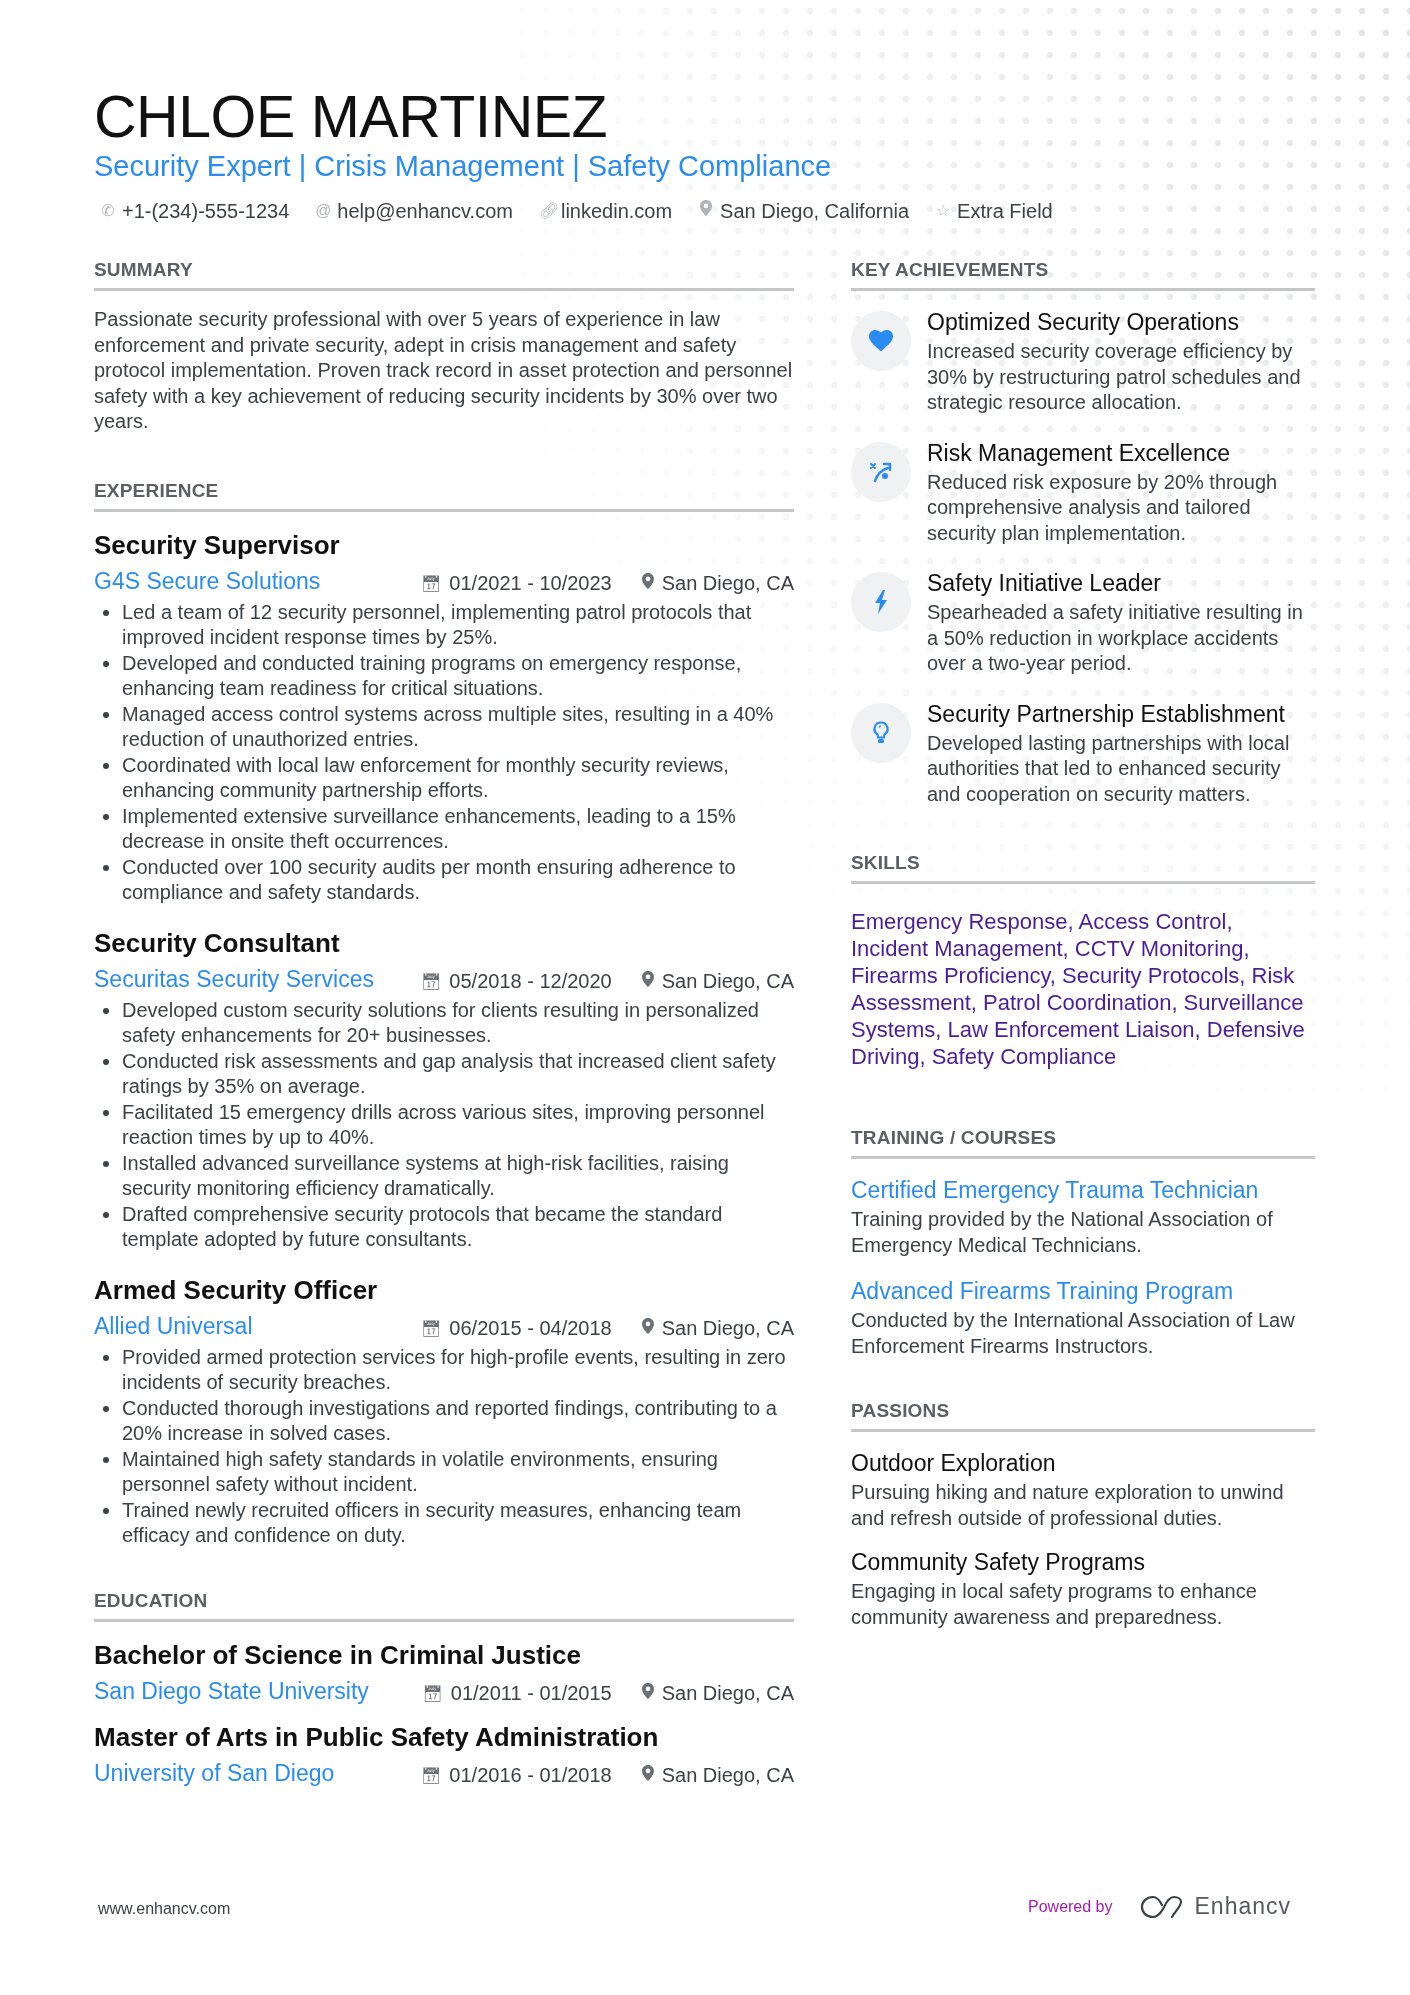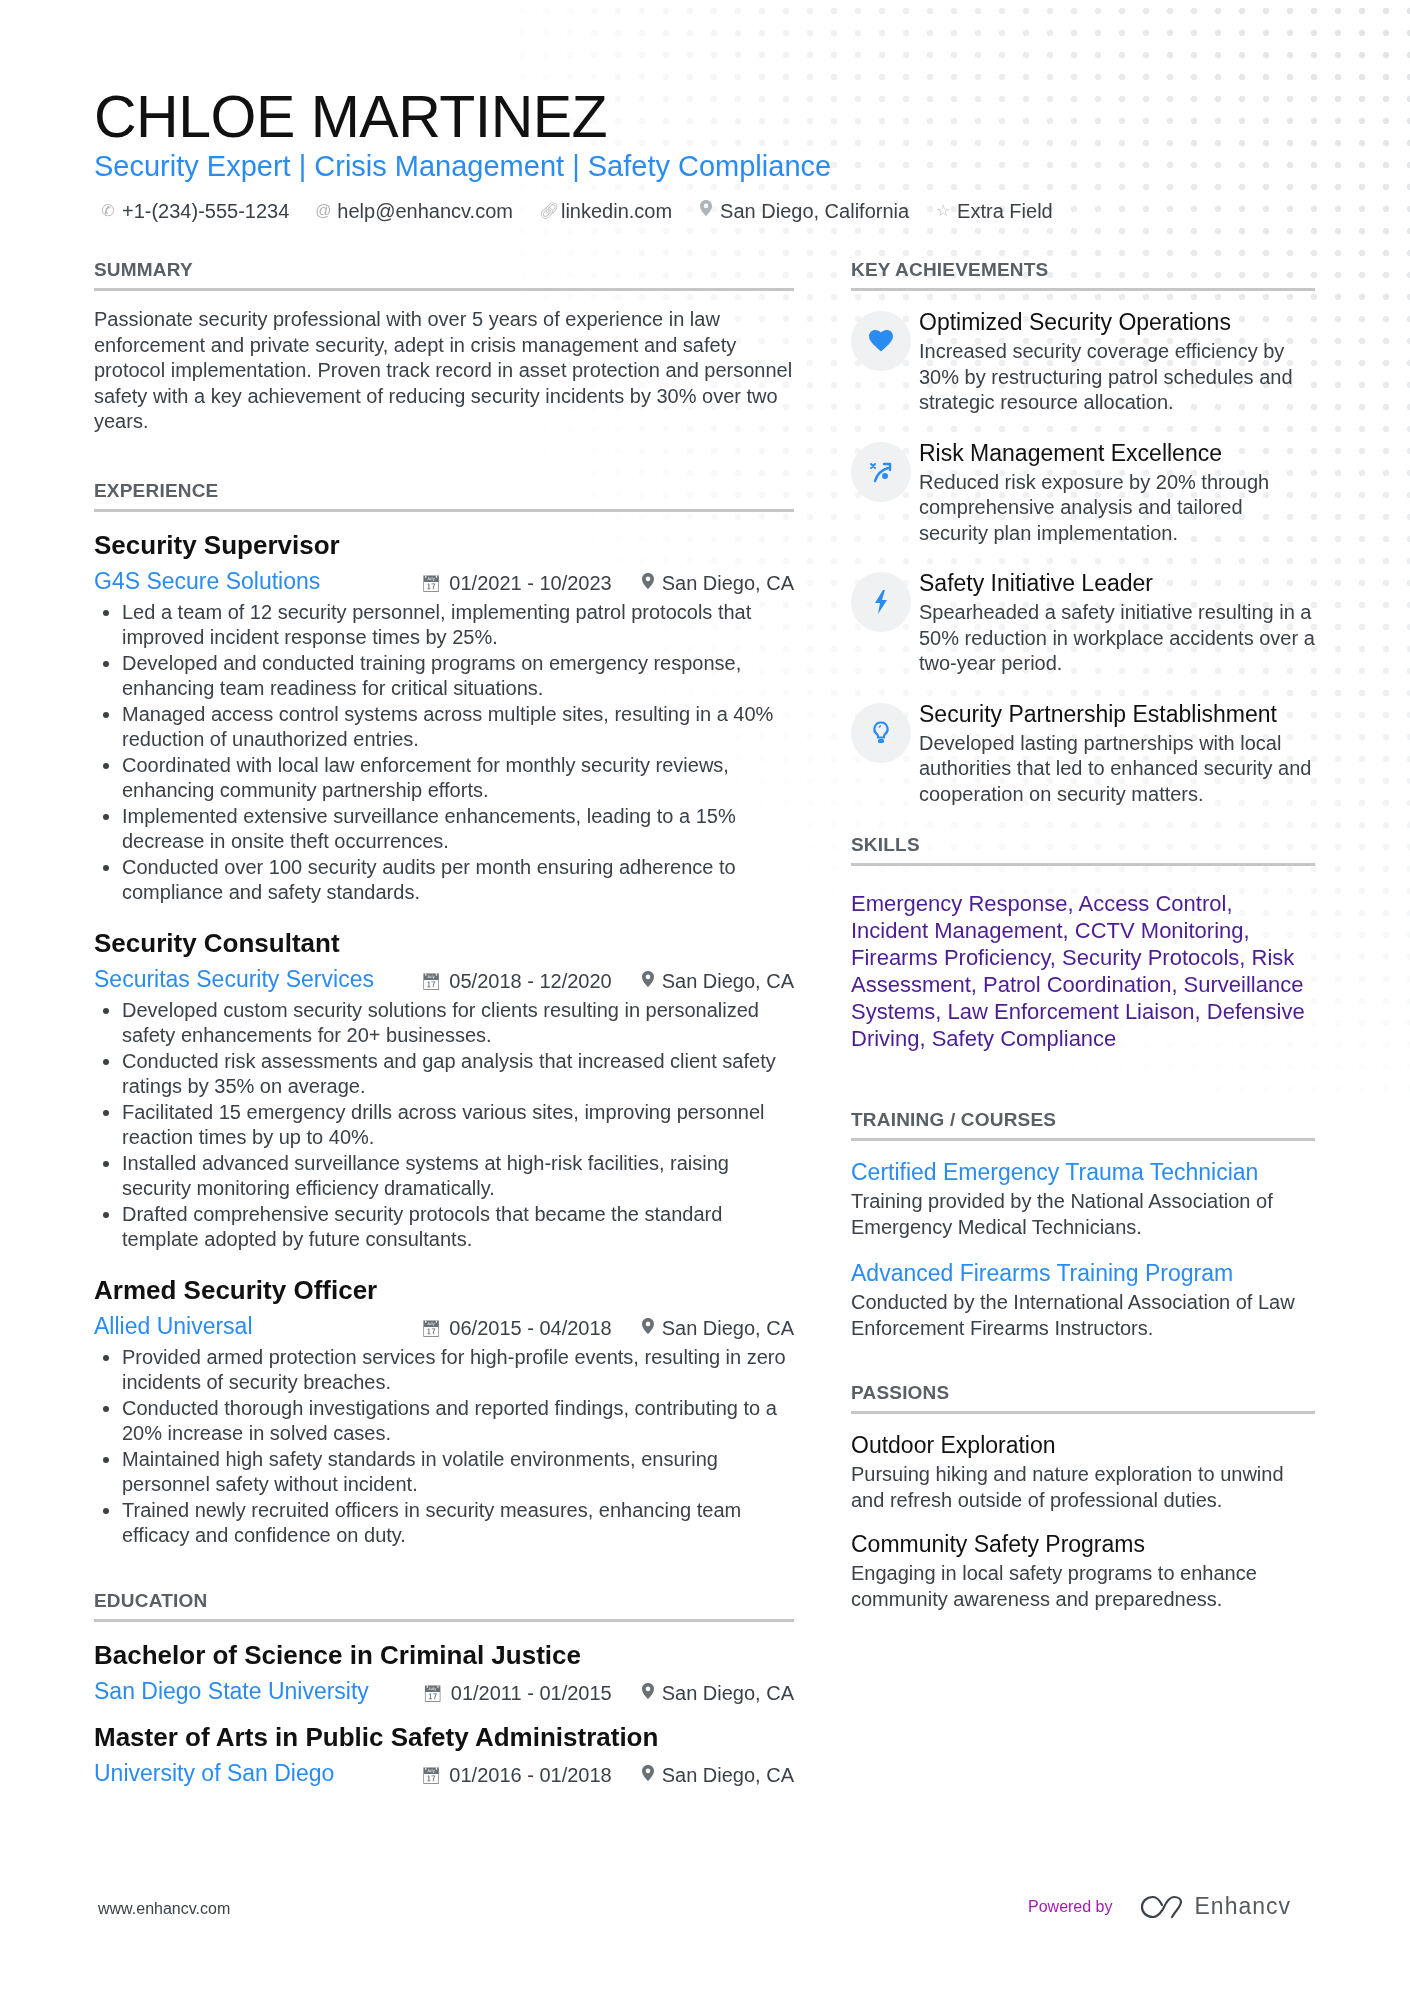--- a/index.html
+++ b/index.html
@@ -43,21 +43,21 @@
   .job { margin-bottom: 20px; }
   .job-title { font-size: 26px; color: #111; line-height: 34px; margin: 0; }
   .job-meta { display: flex; align-items: baseline; justify-content: space-between; margin-top: 4px; text-align: right; }
   .company { font-size: 23px; color: #2a8cf0; line-height: 30px; }
   .meta-right { display: flex; gap: 30px; font-size: 20px; color: #3b4148; }
   .meta-item { display: flex; align-items: center; gap: 8px; }
   .meta-item .ic { color: #6b7075; font-size: 16px; }
   ul.bullets { margin: 4px 0 0 0; padding: 0 0 0 28px; }
   ul.bullets li { font-size: 20px; line-height: 25.5px; color: #3b4148; }
   .edu { margin-bottom: 14px; }
-  .ach { display: flex; gap: 8px; margin-bottom: 22px; }
+  .ach { display: flex; gap: 16px; margin-bottom: 22px; }
   .ach-ic {
     flex: 0 0 60px; width: 60px; height: 60px; border-radius: 50%; background: #f0f1f2;
     display: flex; align-items: center; justify-content: center; color: #2a8cf0; margin-top: 4px;
   }
   .ach-body { flex: 1; }
   .ach-title { font-size: 23px; color: #111; line-height: 30px; margin: 0; }
   .ach-desc { font-size: 20px; line-height: 25.5px; color: #3b4148; margin: 2px 0 0 0; }
   .skills { font-size: 22px; line-height: 27px; color: #4c1d95; margin: 24px 0 56px 0; }
   .course { margin-bottom: 18px; }
   .course-title { font-size: 23px; color: #2a8cf0; line-height: 30px; }
@@ -289,21 +289,21 @@
               <path d="M6 6.5a2.5 2.5 0 0 1 2-1.5" stroke="#2a8cf0" stroke-width="1.4" fill="none"></path>
             </svg>
         </div>
         <div class="ach-body">
           <div class="ach-title">Security Partnership Establishment</div>
           <div class="ach-desc">Developed lasting partnerships with local authorities that led to enhanced security and cooperation on security matters.</div>
         </div>
       </div>
     </section>
 
-    <section style="margin-top:26px;">
+    <section style="margin-top:44px;">
       <h2 class="sec-title">SKILLS</h2>
       <div class="skills">Emergency Response, Access Control, Incident Management, CCTV Monitoring, Firearms Proficiency, Security Protocols, Risk Assessment, Patrol Coordination, Surveillance Systems, Law Enforcement Liaison, Defensive Driving, Safety Compliance</div>
     </section>
 
     <section>
       <h2 class="sec-title">TRAINING / COURSES</h2>
       <div class="course">
         <div class="course-title">Certified Emergency Trauma Technician</div>
         <div class="course-desc">Training provided by the National Association of Emergency Medical Technicians.</div>
       </div>

